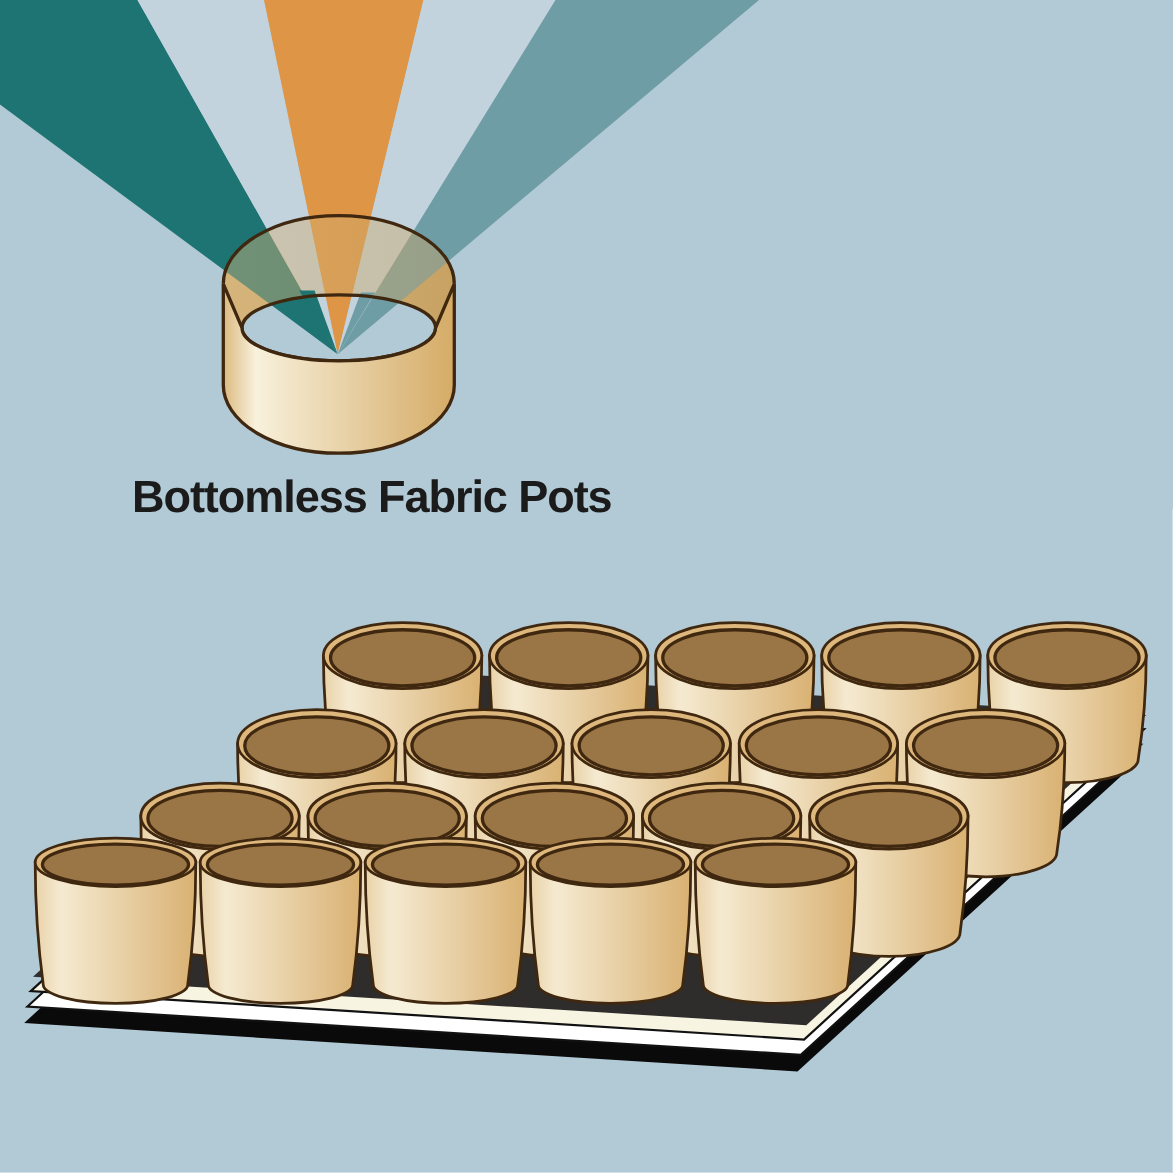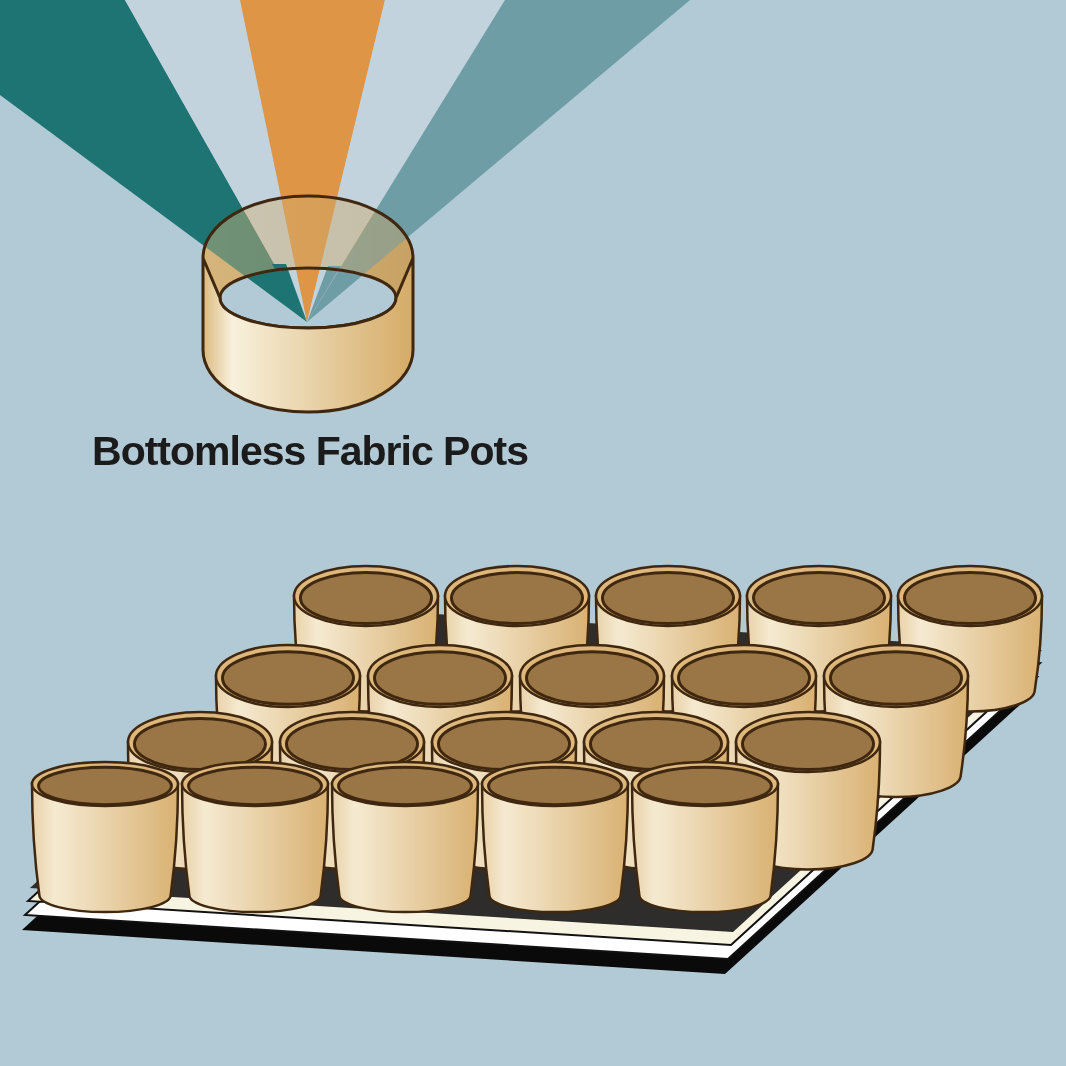--- a/index.html
+++ b/index.html
@@ -172,14 +172,14 @@
           <ellipse cx="255" cy="786" rx="66.43" ry="18.7" fill="#9a7546" stroke="#3f280f" stroke-width="3"></ellipse>
         </g>
         <g>
           <path d="M 32 784 C 32 839.5, 36.3 872.8, 39.3 895 A 65.7 17.1 0 0 0 170.7 895 C 173.7 872.8, 178 839.5, 178 784 Z" fill="url(#gradPotBody)" stroke="#3f280f" stroke-width="2.5"></path>
           <ellipse cx="105" cy="784" rx="73" ry="22" fill="#ddb77c" stroke="#3f280f" stroke-width="2.5"></ellipse>
           <ellipse cx="105" cy="786" rx="66.43" ry="18.7" fill="#9a7546" stroke="#3f280f" stroke-width="3"></ellipse>
         </g>
       </g>
   </svg>
 
-  <div class="caption" style="color: rgb(27, 27, 27);">Bottomless Fabric Pots</div>
+  <div class="caption" style="color: rgb(27, 27, 27); margin-left: 28px;">Bottomless Fabric Pots</div>
 </div>
 
 </body></html>

